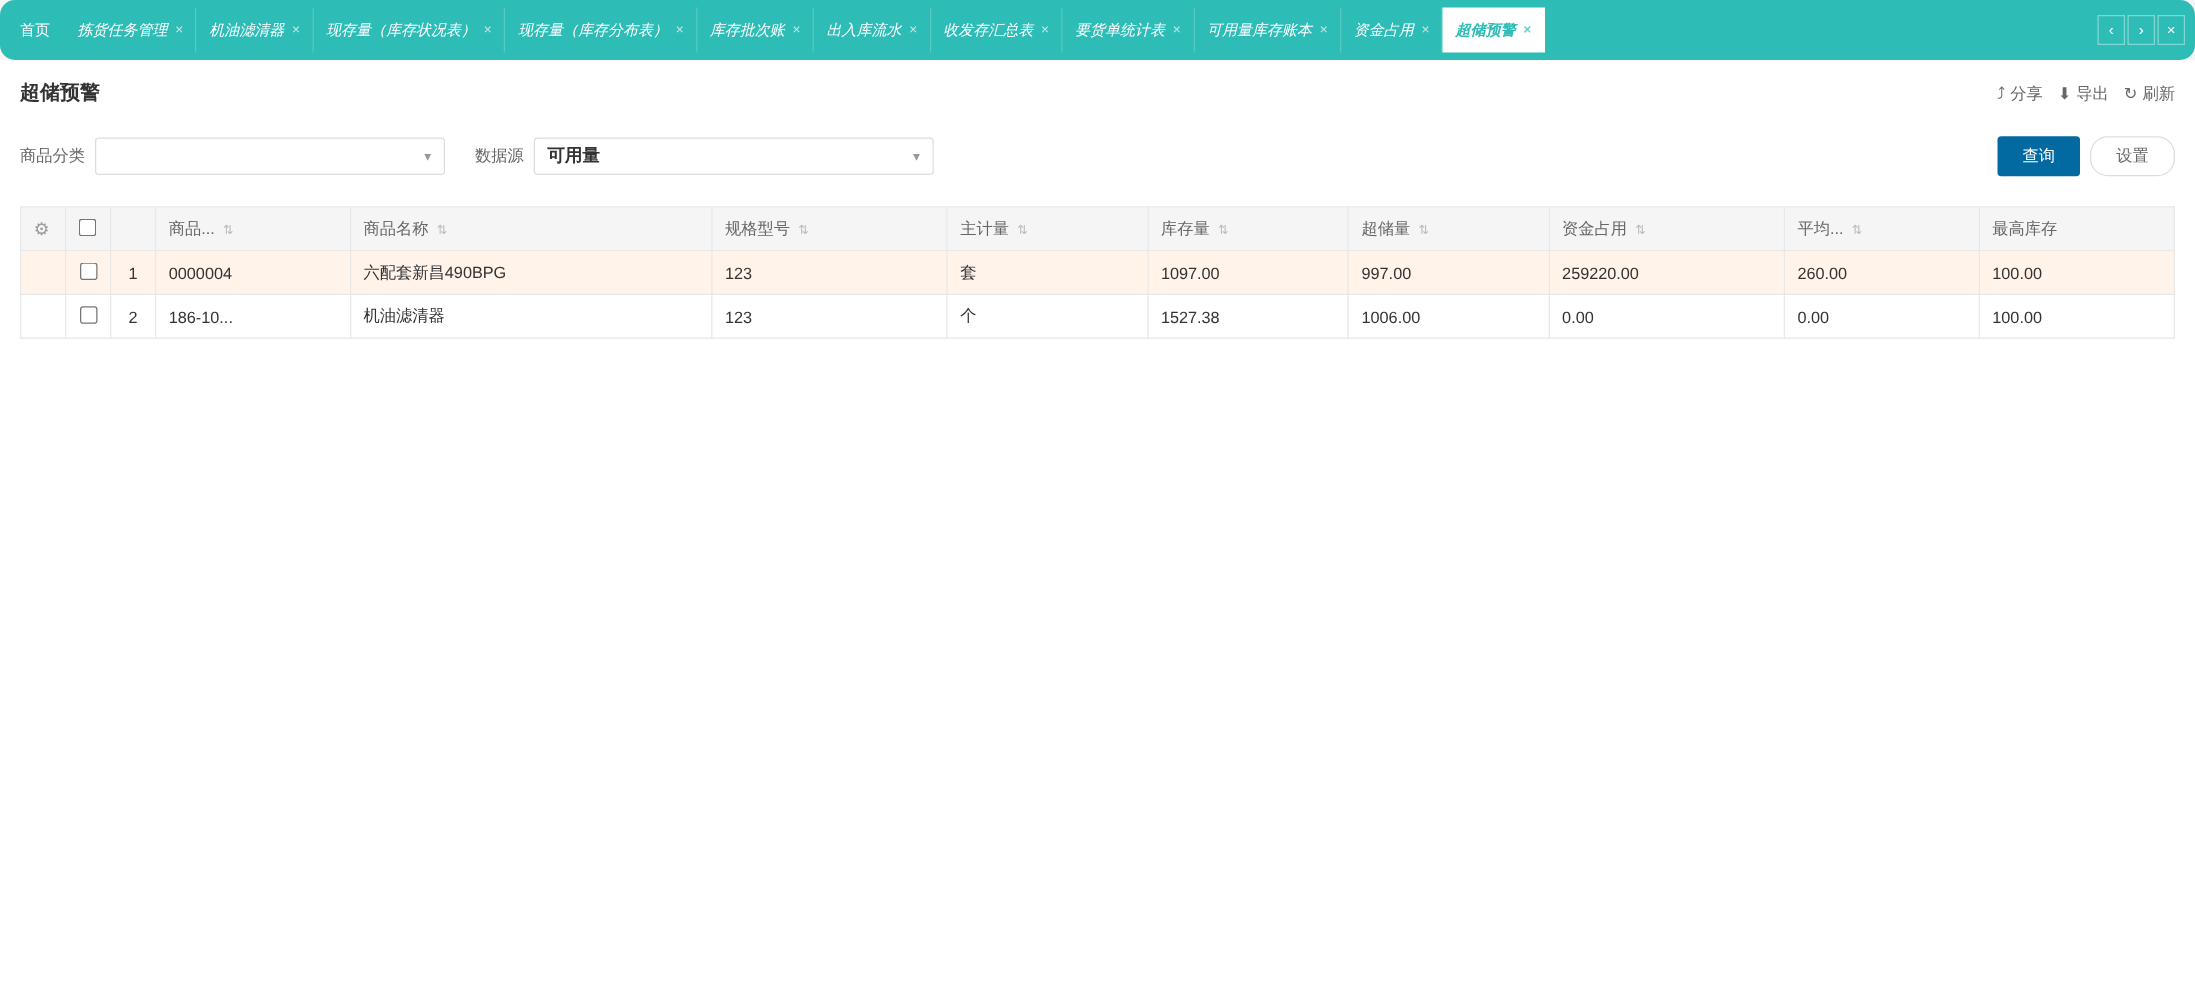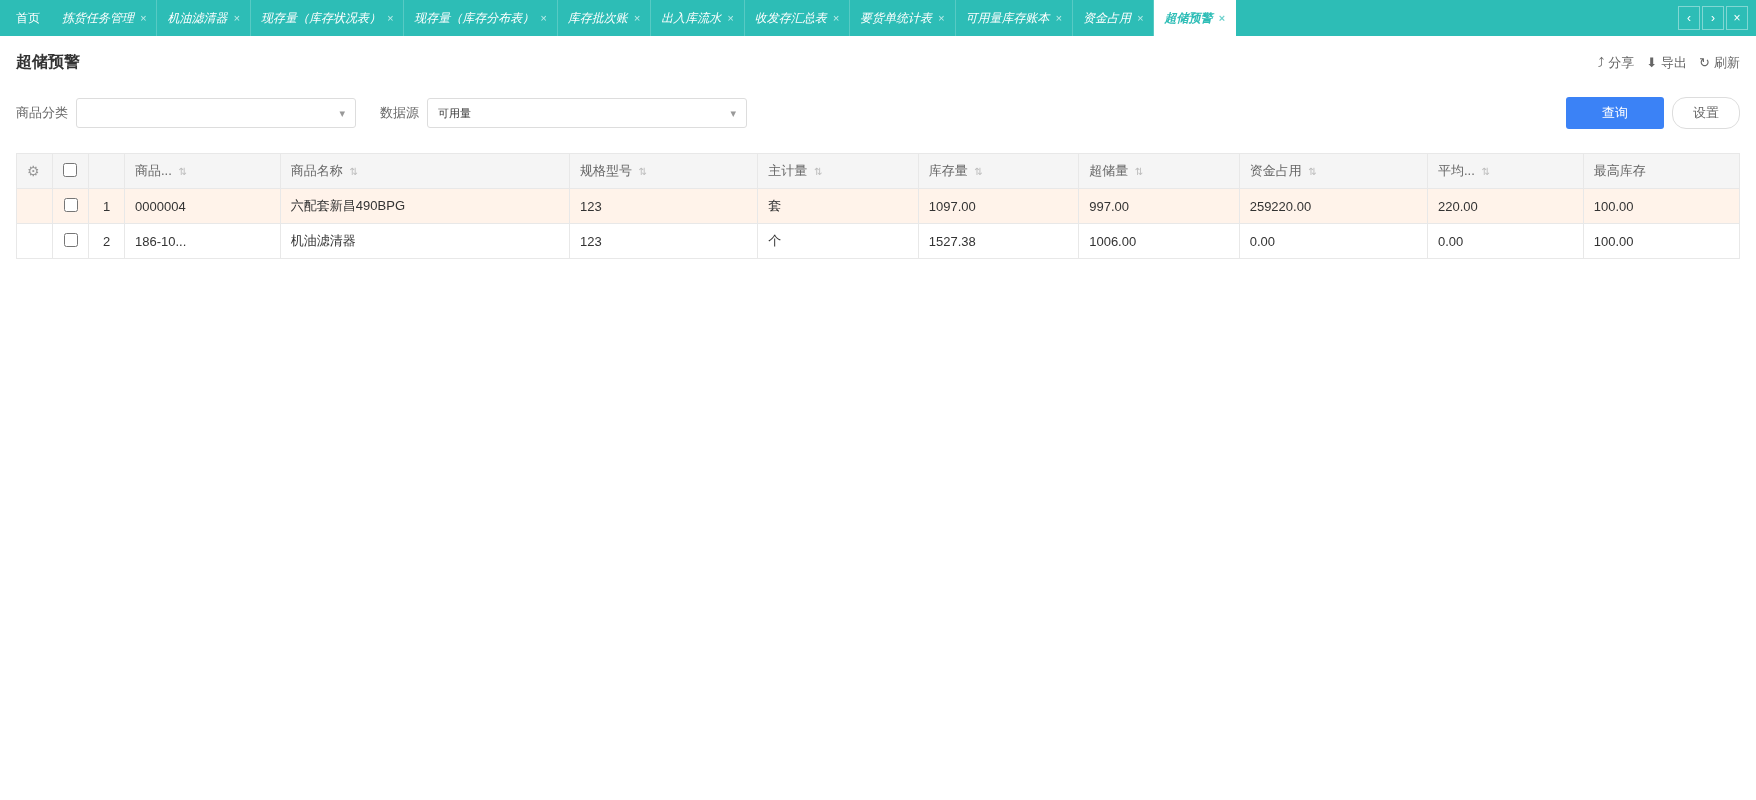--- a/index.html
+++ b/index.html
@@ -3,23 +3,24 @@
   <meta charset="utf-8">
   <style>
     * { margin: 0; padding: 0; box-sizing: border-box; }
     body { font-family: 'Microsoft YaHei', Arial, sans-serif; font-size: 13px; background: #f5f5f5; color: #333; }
 
     
     .top-nav {
       background: #2dbdb6;
       display: flex;
       align-items: center;
-      height: 36px;
+      height: 48px;
       padding: 0 4px;
       overflow: hidden;
+      border-radius: 12px;
     }
     .nav-tab {
       display: flex;
       align-items: center;
       padding: 0 10px;
       height: 36px;
       color: #fff;
       font-size: 12px;
       white-space: nowrap;
       cursor: pointer;
@@ -122,33 +123,33 @@
       border: 1px solid #ddd;
       border-radius: 3px;
       padding: 4px 10px;
       min-width: 280px;
       background: #fff;
       cursor: pointer;
       justify-content: space-between;
       height: 30px;
     }
     .filter-select .arrow { color: #999; font-size: 11px; }
-    .filter-select-text { color: #999; font-size: 11px; flex: 1; }
+    .filter-select-text { color: #999; font-size: 14px; flex: 1; font-weight: bold; }
 
     .filter-actions {
       margin-left: auto;
       display: flex;
       gap: 8px;
     }
     .btn-query {
-      background: #3b82f6;
+      background: #0369a1;
       color: #fff;
       border: none;
       border-radius: 3px;
-      padding: 6px 36px;
+      padding: 6px 20px;
       cursor: pointer;
       font-size: 13px;
     }
     .btn-settings {
       background: #fff;
       color: #666;
       border: 1px solid #ddd;
       border-radius: 14px;
       padding: 6px 20px;
       cursor: pointer;
@@ -367,21 +368,21 @@
       <input type="checkbox" style="">
     </td>
     <td class="table-num-col">1</td>
     <td>0000004</td>
     <td>六配套新昌490BPG</td>
     <td>123</td>
     <td>套</td>
     <td>1097.00</td>
     <td>997.00</td>
     <td>259220.00</td>
-    <td>220.00</td>
+    <td>260.00</td>
     <td>100.00</td>
   </tr>
         <tr>
     <td class="gear-col"></td>
     <td class="table-checkbox-col">
       <input type="checkbox" style="">
     </td>
     <td class="table-num-col">2</td>
     <td>186-10...</td>
     <td>机油滤清器</td>

